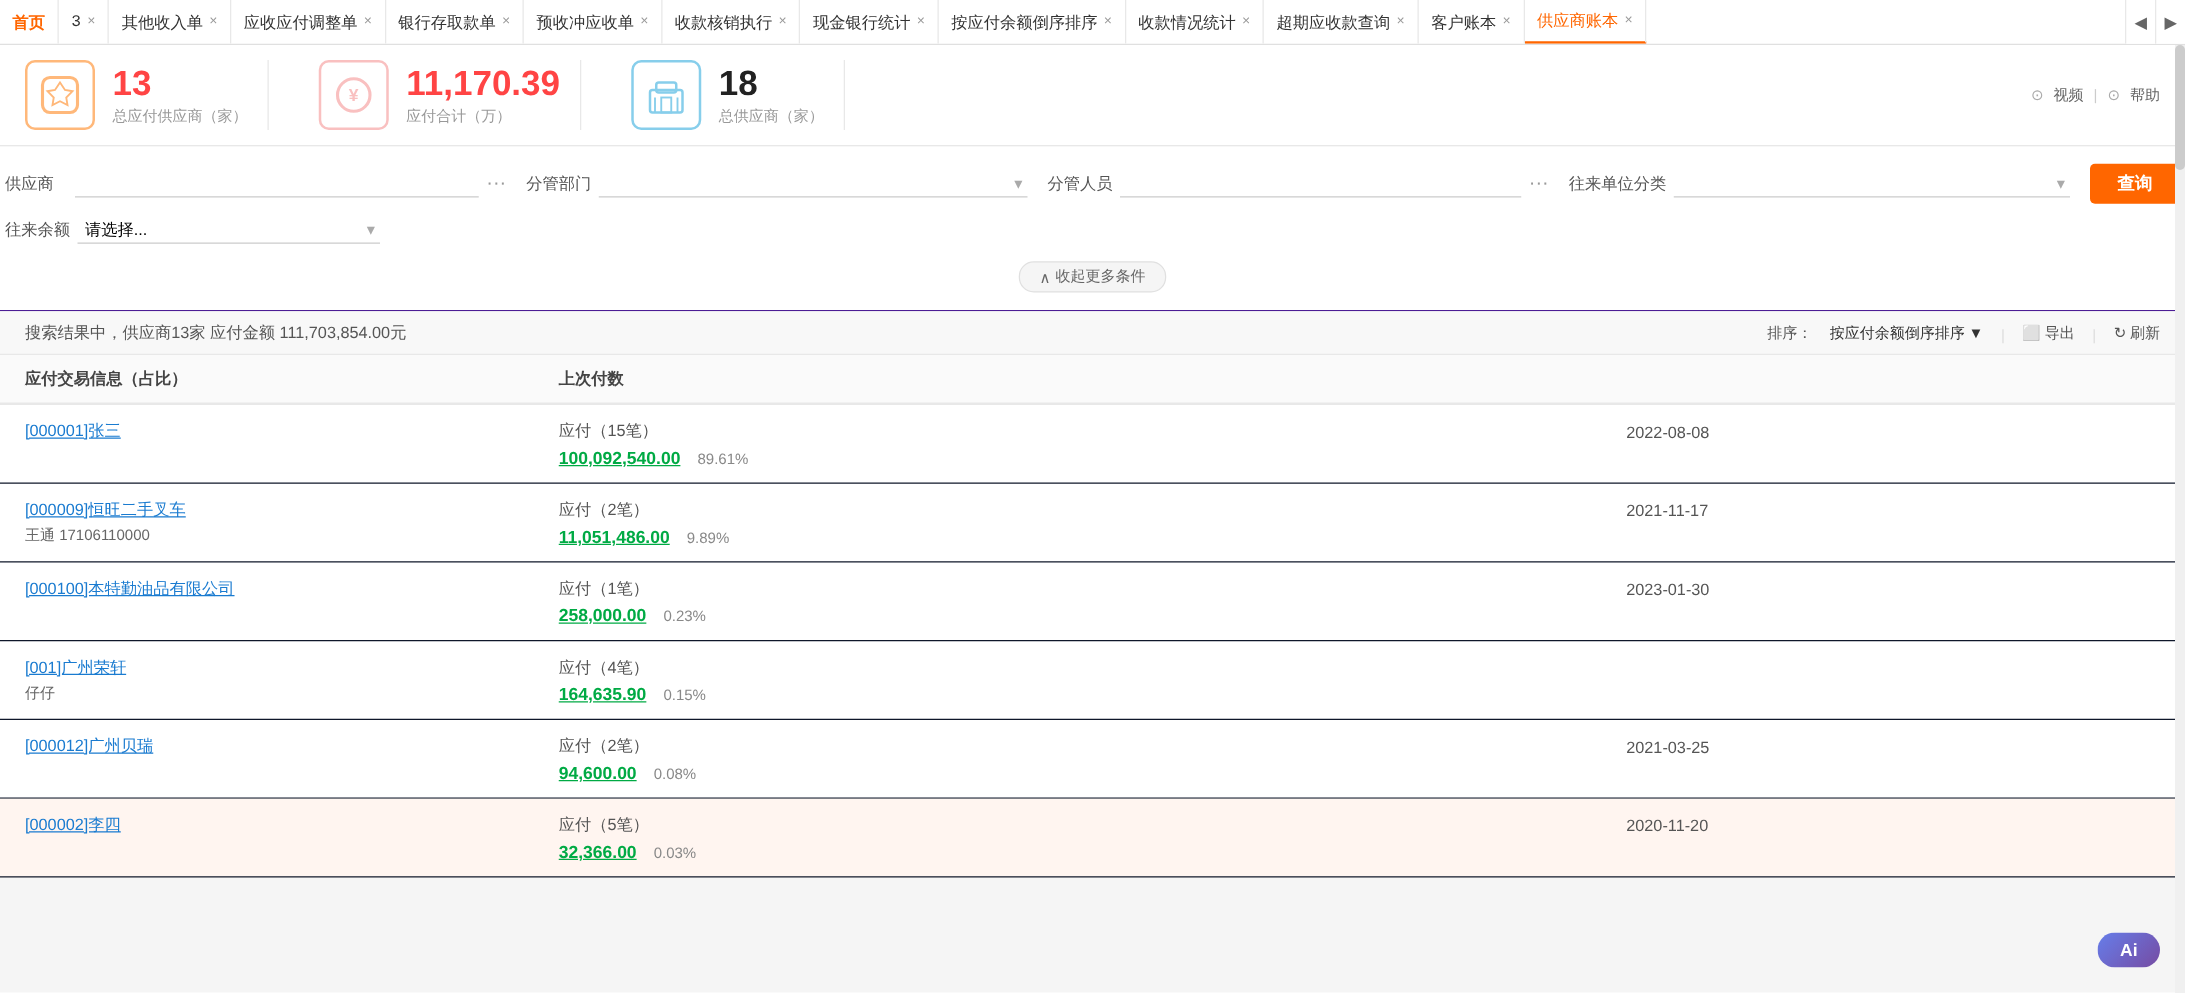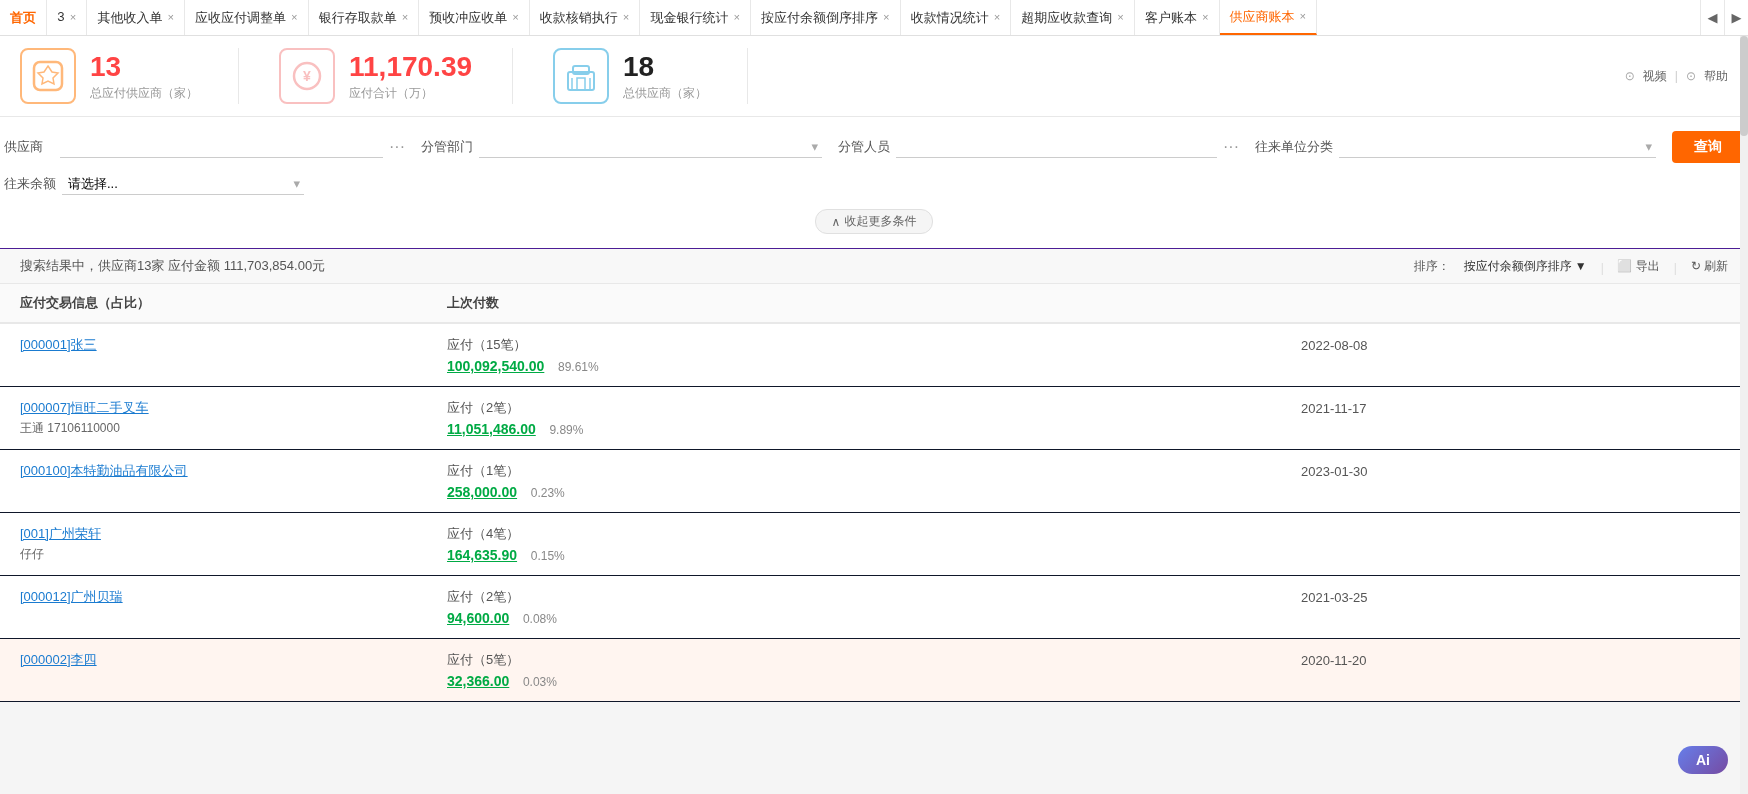--- a/index.html
+++ b/index.html
@@ -58,21 +58,21 @@
       display: flex;
       align-items: center;
       padding: 12px 20px;
       border-bottom: 1px solid #e8e8e8;
       position: relative;
     }
     .stat-block {
       display: flex;
       align-items: center;
       margin-right: 40px;
-      padding-right: 40px;
+      padding-right: 16px;
       border-right: 1px solid #e8e8e8;
     }
     .stat-block:last-of-type { border-right: none; }
     .stat-icon {
       width: 56px;
       height: 56px;
       border-radius: 8px;
       margin-right: 14px;
       display: flex;
       align-items: center;
@@ -534,21 +534,21 @@
       <div>
         <span class="payable-amount">100,092,540.00</span>
         <span class="payable-pct">89.61%</span>
       </div>
     </div>
 
     <div class="last-payment">2022-08-08</div>
   </div>
         <div class="table-row">
     <div>
-      <span class="supplier-link">[000007]恒旺二手叉车</span>
+      <span class="supplier-link">[000009]恒旺二手叉车</span>
       <div class="supplier-sub">王通  17106110000</div>
     </div>
 
     <div>
       <div class="payable-label">应付（2笔）</div>
       <div>
         <span class="payable-amount">11,051,486.00</span>
         <span class="payable-pct">9.89%</span>
       </div>
     </div>

